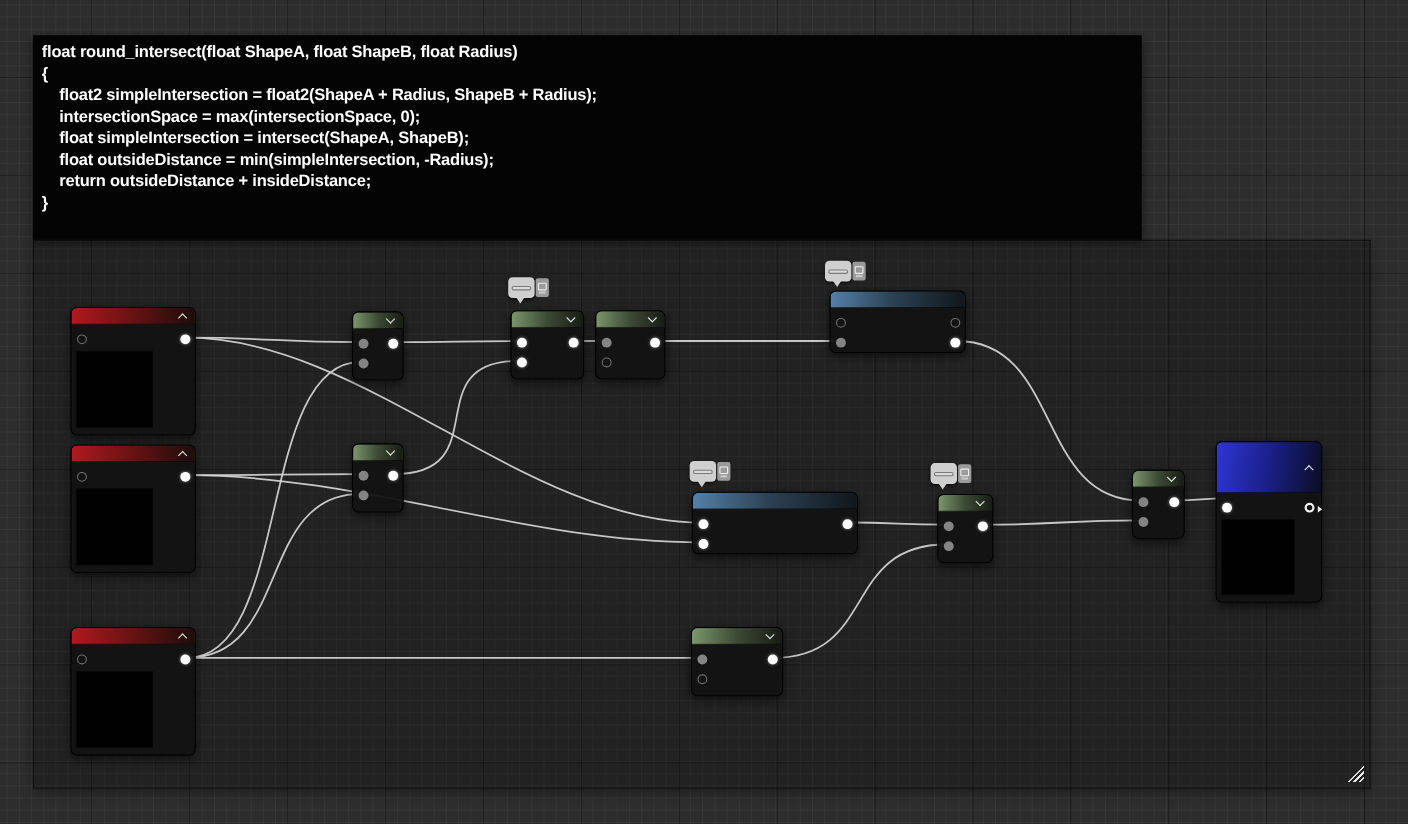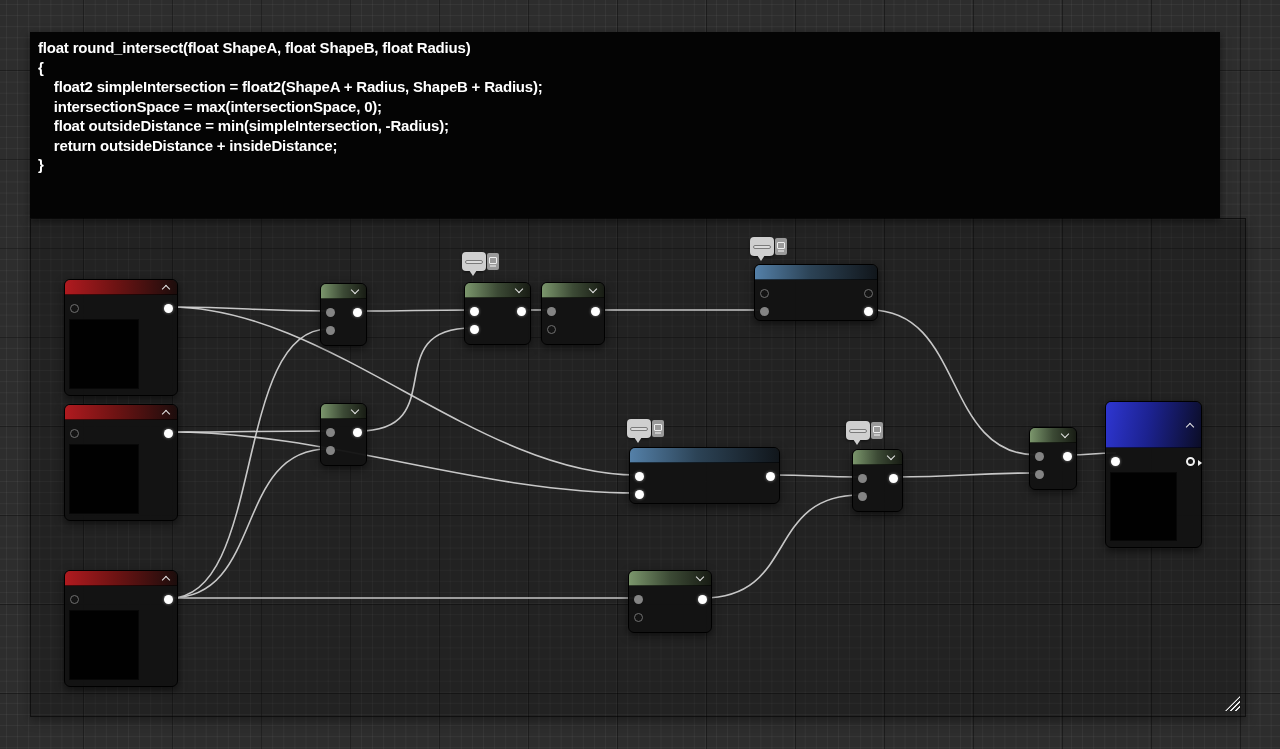--- a/index.html
+++ b/index.html
@@ -21,21 +21,21 @@
     background:rgba(0,0,0,0.24);
     border:1px solid rgba(0,0,0,0.55);
     box-shadow:0 4px 10px rgba(0,0,0,0.35), inset 0 1px 0 rgba(255,255,255,0.03);
   }
   .resize-handle{
     position:absolute;right:5px;bottom:5px;width:15px;height:15px;
     clip-path:polygon(100% 0,100% 100%,0 100%);
     background:repeating-linear-gradient(135deg,#e8e8e8 0 1.5px,transparent 1.5px 3.5px);
   }
   .comment-header{
-    position:absolute;left:30px;top:32px;width:1190px;height:186px;
+    position:absolute;left:30px;top:32px;width:1008px;height:186px;
     background:#040404;box-shadow:0 3px 8px rgba(0,0,0,0.5);
     padding:6px 0 0 8px;box-sizing:border-box;
   }
   .code-line{
     white-space:pre;color:#fff;font-weight:bold;font-size:15px;line-height:19.5px;
     letter-spacing:-0.2px;
   }
   
   #wires{position:absolute;left:0;top:0;pointer-events:none;}
   #wires path{fill:none;stroke:#d6d6d6;stroke-width:1.6px;opacity:0.92;}
@@ -363,18 +363,19 @@
           <span class="tab-glyph2"></span>
         </span>
       </div>
     </div>
   <div class="comment-header">
     <div id="code-lines">
         <div class="code-line">float round_intersect(float ShapeA, float ShapeB, float Radius)</div>
         <div class="code-line">{</div>
         <div class="code-line">    float2 simpleIntersection = float2(ShapeA + Radius, ShapeB + Radius);</div>
         <div class="code-line">    intersectionSpace = max(intersectionSpace, 0);</div>
+        <div class="code-line">    float simpleIntersection = intersect(ShapeA, ShapeB);</div>
         <div class="code-line">    float outsideDistance = min(simpleIntersection, -Radius);</div>
         <div class="code-line">    return outsideDistance + insideDistance;</div>
         <div class="code-line">}</div>
       </div>
   </div>
 </div>
 
 </body></html>

